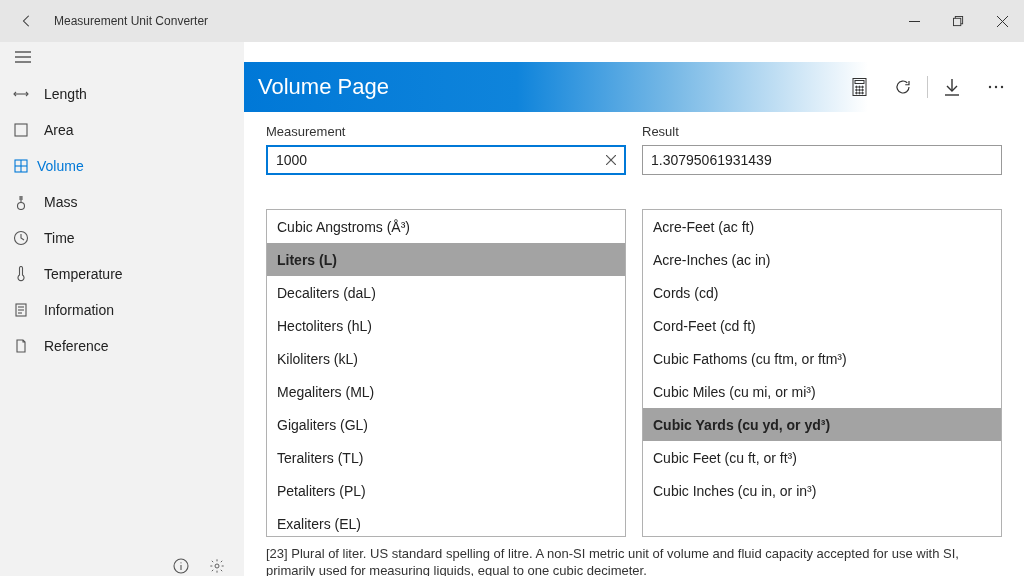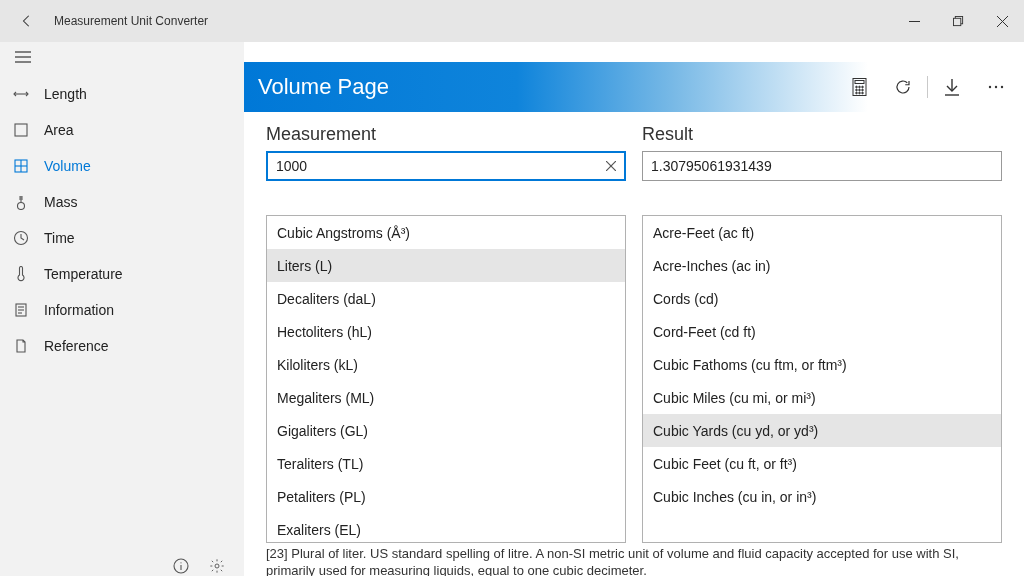--- a/index.html
+++ b/index.html
@@ -12,49 +12,49 @@
   .titlebar .winbtn { width: 44px; height: 30px; display: flex; align-items: center; justify-content: center; color: #333; font-size: 12px; }
 
   .main { display: flex; height: 546px; }
 
   .sidebar { width: 244px; background: #f2f2f2; display: flex; flex-direction: column; border-right: 1px solid #f2f2f2; }
   .sb-top { height: 30px; display: flex; align-items: center; padding-left: 12px; }
   .sb-top .hambtn { width: 22px; height: 22px; display:flex; align-items:center; justify-content:center; font-size: 16px; color: #333;}
   .sb-items { padding-top: 4px; display:flex; flex-direction:column; }
   .sb-item { display: flex; align-items: center; height: 36px; padding-left: 12px; gap: 14px; font-size: 14px; color: #222; }
   .sb-item .ic { width: 18px; height: 18px; display:flex; align-items:center; justify-content:center; color:#555;}
-  .sb-item.active { color: #0078d7; }
+  .sb-item.active { color: #0078d7; gap: 7px; }
   .sb-item.active .ic { color: #0078d7; }
   .sb-bottom { margin-top: auto; display:flex; justify-content:flex-end; gap: 8px; padding: 6px 12px 8px; }
   .sb-bottom .ib { width:28px; height:28px; display:flex; align-items:center; justify-content:center; color:#555; font-size:15px; }
 
   .content { flex:1; display:flex; flex-direction:column; background:#fff; min-width:0; }
 
   .header { height: 50px; display:flex; align-items:center; position:relative;
     background: linear-gradient(to right, #0078d7 0%, #0f84db 35%, #78b9e6 55%, #ffffff 80%);
     padding-left: 14px; margin-top: 20px; }
   .header .pg { font-size: 22px; font-weight: 300; color: #fff; }
   .header .tools { position:absolute; right:6px; top:0; height:50px; display:flex; align-items:center; gap:0;}
   .header .tbtn { width:44px; height:50px; display:flex; align-items:center; justify-content:center; color:#333; font-size:16px; }
   .header .tdiv { width:1px; height:22px; background:#c9c9c9; margin:0 2px;}
 
   .body { padding: 12px 22px 8px 22px; display:flex; flex-direction:column; flex:1; min-height:0; }
   .cols { display:flex; gap: 16px; }
   .col { flex:1; display:flex; flex-direction:column; min-width:0;}
-  .col > .lbl { font-size: 18px; color:#333; margin-bottom: 6px; }
+  .col > .lbl { font-size: 13px; color:#333; margin-bottom: 6px; }
 
   .inputwrap { position:relative; }
   .tinput { width:100%; height:30px; border:2px solid #0078d7; padding:0 28px 0 8px; font-size:14px; color:#222; background:#fff; outline:none;}
   .tinput.res { border:1px solid #999; padding:0 8px; height:30px; }
   .clearx { position:absolute; right:6px; top:50%; transform:translateY(-50%); font-size:14px; color:#555; width:18px; height:18px; display:flex;align-items:center;justify-content:center;}
 
   .lists { display:flex; gap:16px; margin-top: 34px; flex:1; min-height:0; }
   .listbox { flex:1; border:1px solid #b1b1b1; overflow:hidden; display:flex; flex-direction:column; height: 328px; }
   .listitem { height:33px; flex-shrink:0; display:flex; align-items:center; padding-left:10px; font-size:14px; color:#222; }
-  .listitem.selected { background:#e5e5e5; }
+  .listitem.selected { background:#a3a3a3;font-weight:bold; }
 
   .desc { margin-top: 10px; font-size: 13px; color:#333; line-height: 1.35; }
 
   svg { display:block; }
 </style>
 </head>
 <body>
 
 <div class="titlebar">
   <div class="back">

